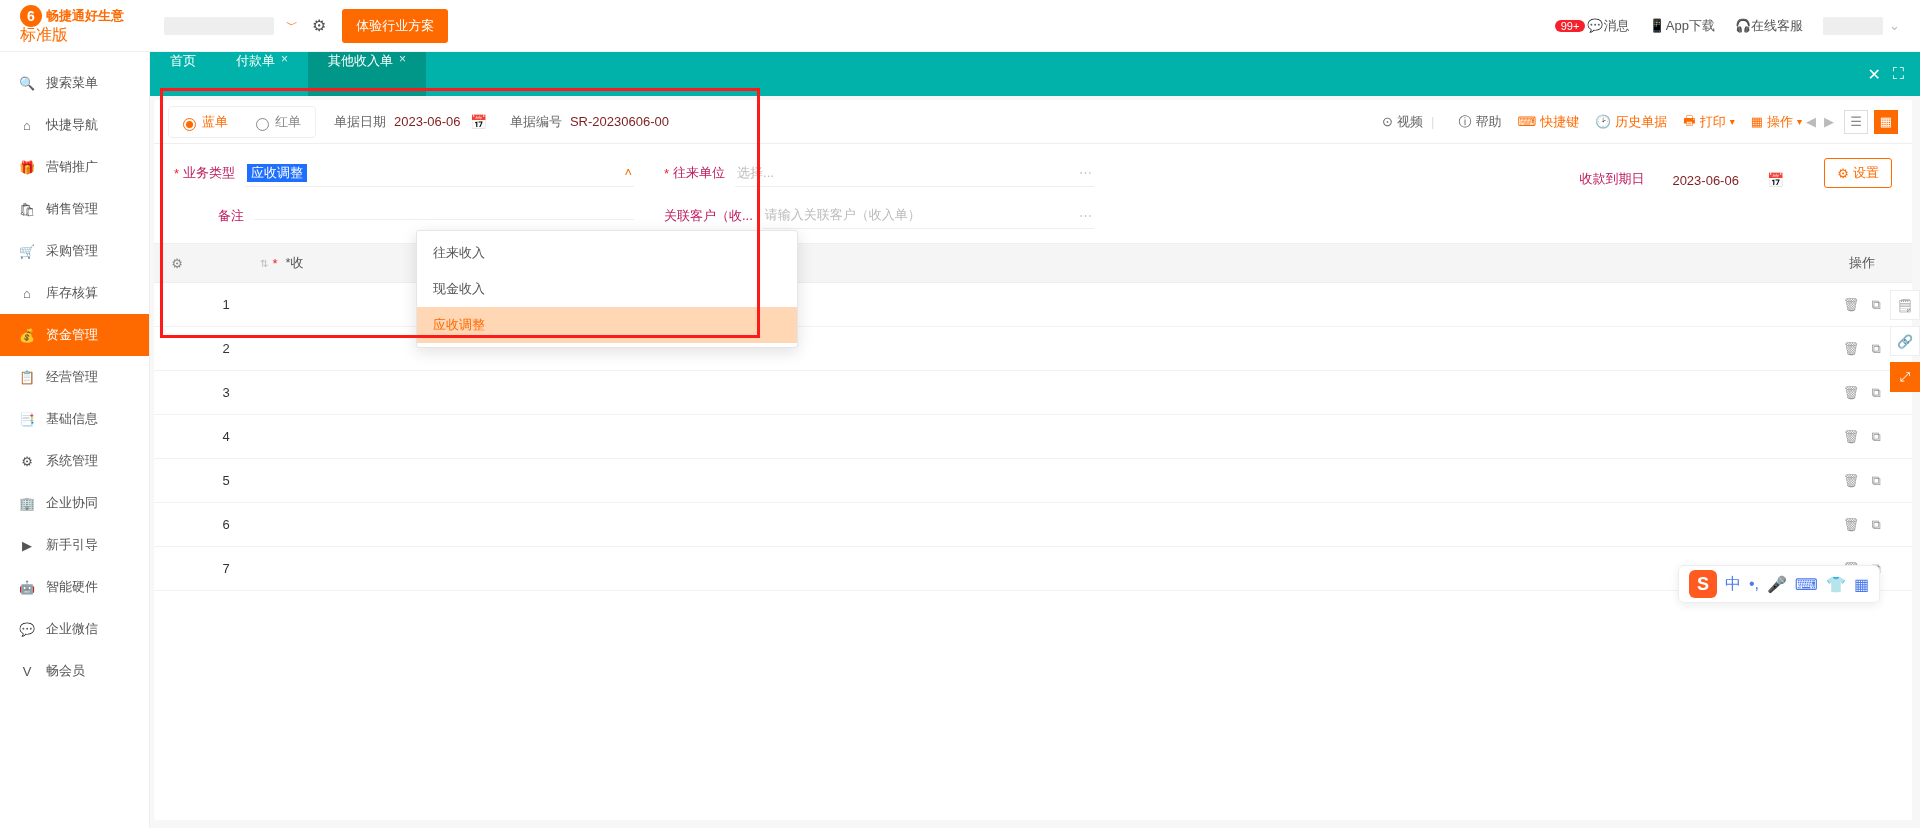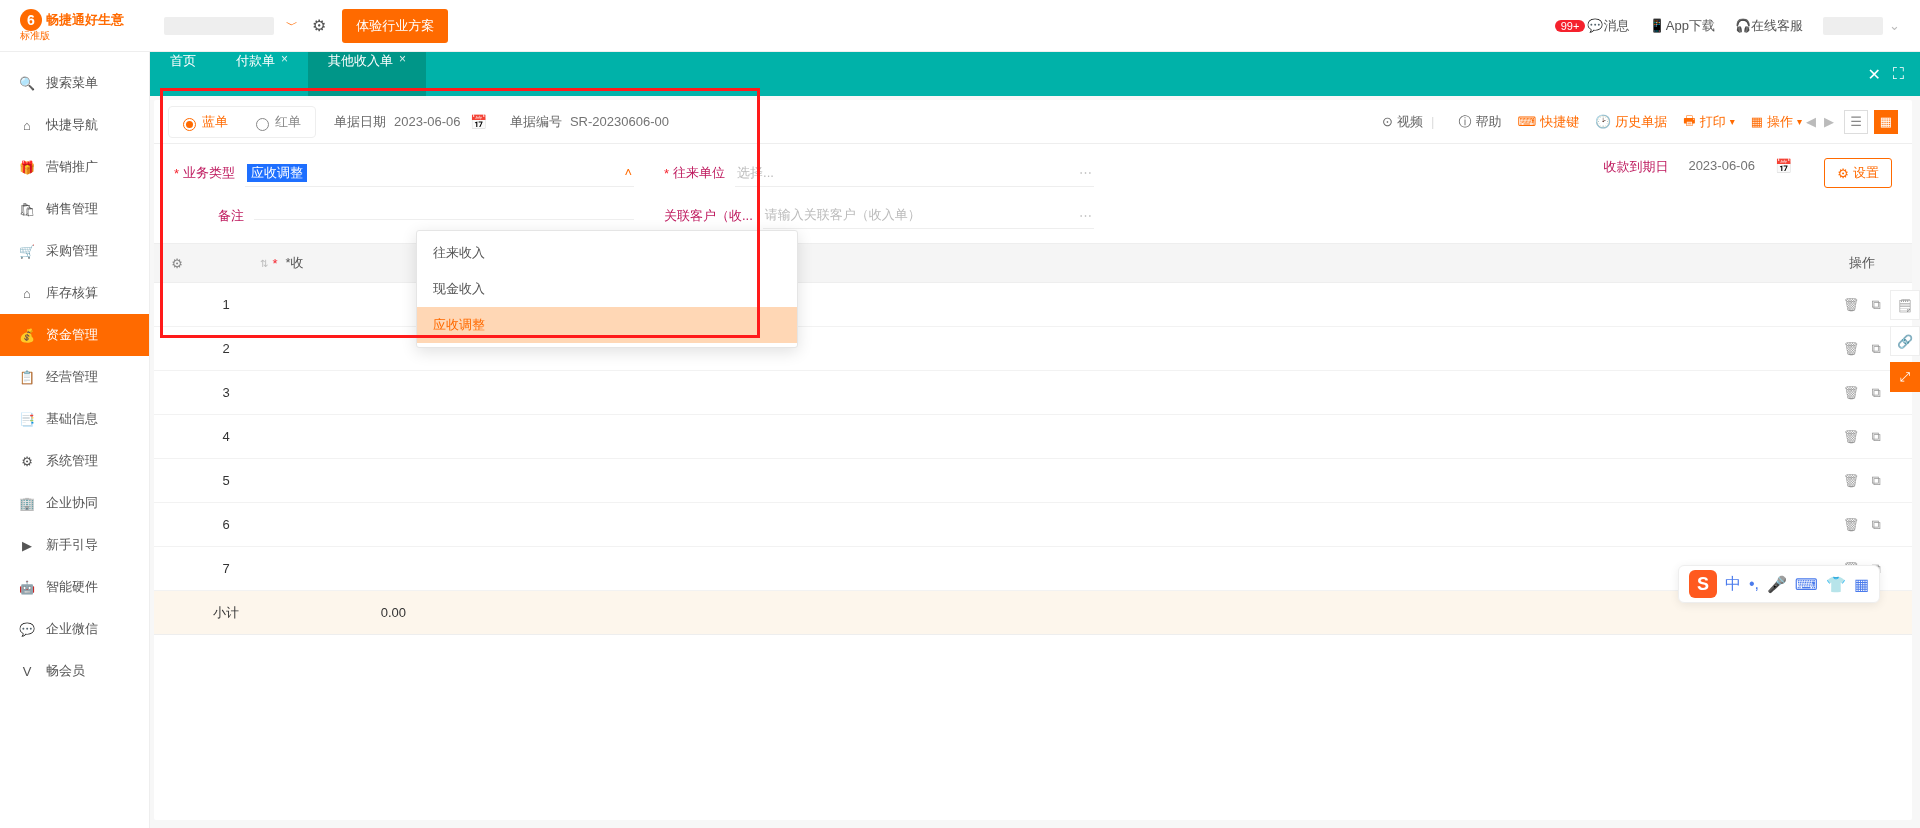--- a/index.html
+++ b/index.html
@@ -1,21 +1,21 @@
 <!DOCTYPE html>
 <html><head>
 <meta charset="utf-8">
 <style>
 *{box-sizing:border-box;margin:0;padding:0;font-family:"Microsoft YaHei",Arial,sans-serif;font-size:13px}
 body{background:#fff;color:#333;overflow:hidden}
 .app{display:flex;flex-direction:column;height:828px;width:1920px}
 .topbar{height:52px;display:flex;align-items:center;padding:0 20px;border-bottom:1px solid #eee;background:#fff}
 .logo-box{display:flex;flex-direction:column;margin-right:40px}
 .logo-main{display:flex;align-items:center;gap:4px;color:#ff6a00;font-weight:bold;font-size:15px}
-.logo-sub{color:#ff6a00;font-size:10px;margin-top:-2px}
+.logo-sub{color:#ff6a00;font-size:16px;margin-top:-2px}
 .logo-circ{width:22px;height:22px;border-radius:50%;background:#ff6a00;color:#fff;display:flex;align-items:center;justify-content:center;font-size:14px}
 .top-blurred{width:110px;height:18px;background:#eee;border-radius:2px;margin-right:12px}
 .top-chev{color:#ff6a00;margin-right:14px;font-size:12px}
 .gear-icon{color:#555;margin-right:16px;font-size:16px}
 .orange-btn{background:#ff6a00;color:#fff;border:none;padding:8px 14px;border-radius:3px;cursor:pointer}
 .top-spacer{flex:1}
 .top-item{display:flex;align-items:center;color:#555;margin-left:20px;cursor:pointer}
 .badge{background:#f5222d;color:#fff;border-radius:10px;padding:0 6px;font-size:11px;margin-right:2px}
 .avatar-blur{width:60px;height:18px;background:#eee;border-radius:2px;margin-left:20px}
 .body-wrap{flex:1;display:flex;min-height:0}
@@ -33,39 +33,39 @@
 .tabs-right{display:flex;align-items:center;gap:12px;padding-right:16px}
 .tabs-right span{cursor:pointer;font-size:16px}
 .content{flex:1;background:#fff;margin:4px 8px 8px 4px;border-radius:2px;display:flex;flex-direction:column;overflow:hidden;position:relative}
 .toolbar{height:44px;display:flex;align-items:center;padding:0 14px;border-bottom:1px solid #eee}
 .radio-seg{display:flex;background:#fff;border:1px solid #eee;border-radius:4px;overflow:hidden;margin-right:18px}
 .radio-opt{display:flex;align-items:flex-end;gap:6px;padding:6px 14px;font-size:13px;cursor:pointer;color:#888}
 .radio-opt.sel{color:#ff6a00}
 .radio-dot{width:13px;height:13px;border-radius:50%;border:1px solid currentColor;display:inline-flex;align-items:center;justify-content:center}
 .radio-opt.sel .radio-dot::after{content:"";width:7px;height:7px;border-radius:50%;background:#ff6a00}
 .tb-lbl{color:#666;margin-right:8px}
-.tb-val{color:#737373;margin-right:10px}
+.tb-val{color:#7f1d1d;margin-right:10px}
 .tb-cal{color:#ff6a00;margin-right:22px;font-size:14px}
 .tb-spacer{flex:1}
 .tb-link{display:flex;align-items:center;gap:4px;color:#666;margin-left:16px;cursor:pointer}
 .tb-link.orange{color:#ff6a00}
 .tb-arrow{color:#bbb;margin:0 4px;cursor:pointer}
 .tb-view{width:24px;height:24px;border:1px solid #ddd;margin-left:6px;display:flex;align-items:center;justify-content:center;color:#888;cursor:pointer}
 .tb-view.active{background:#ff6a00;color:#fff;border-color:#ff6a00}
 .form-row{display:flex;align-items:center;padding:14px 20px;gap:30px}
 .fld{display:flex;align-items:center;flex:1;min-width:0}
 .fld-lbl{color:#be185d;margin-right:10px;white-space:nowrap}
 .req{color:#f5222d;margin-right:4px}
 .sel-box{flex:1;display:flex;align-items:center;border-bottom:1px solid #eee;padding:4px 2px;min-width:0}
 .sel-val{color:#333;flex:1}
 .sel-val.selected{background:#1e6fff;color:#fff;padding:0 4px;display:inline-block;flex:0 0 auto}
 .sel-ph{color:#bbb}
 .sel-chev{color:#ff6a00}
 .sel-dots{color:#bbb;margin-left:6px}
-.date-right{display:flex;align-items:flex-start;gap:10px}
+.date-right{display:flex;align-items:flex-end;gap:18px}
 .settings-btn{border:1px solid #ff6a00;color:#ff6a00;background:#fff;padding:5px 12px;border-radius:3px;cursor:pointer;display:flex;align-items:center;gap:4px}
 .grid-head{display:flex;background:#f5f5f5;border-top:1px solid #eee;border-bottom:1px solid #eee;height:40px;align-items:center;font-size:13px;color:#555}
 .col-gear{width:46px;text-align:center;color:#888}
 .col-idx{width:52px;text-align:center}
 .col-amt{width:180px;text-align:left;padding-left:8px;display:flex;align-items:center;gap:4px}
 .col-rest{flex:1}
 .col-ops{width:100px;text-align:center}
 .grid-row{display:flex;height:44px;align-items:center;border-bottom:1px solid #f2f2f2}
 .col-amt-cell{width:180px;text-align:right;padding-right:26px}
 .row-ops{width:100px;display:flex;gap:12px;justify-content:center;color:#999}
@@ -377,27 +377,20 @@
               <div class="col-idx">7</div>
               <div class="col-amt-cell"></div>
               <div class="col-rest"></div>
               <div class="row-ops">
                 <span>🗑</span>
                 <span>⧉</span>
               </div>
             </div>
           </div>
 
-        <div class="grid-total">
-          <div class="col-gear"></div>
-          <div class="col-idx">小计</div>
-          <div class="col-amt-cell">0.00</div>
-          <div class="col-rest"></div>
-          <div class="col-ops"></div>
-        </div>
 
         <div class="dropdown" id="dropdown">
             <div class="dd-item">往来收入</div>
             <div class="dd-item">现金收入</div>
             <div class="dd-item hl">应收调整</div>
           </div>
 
       </div>
     </div>
   </div>

